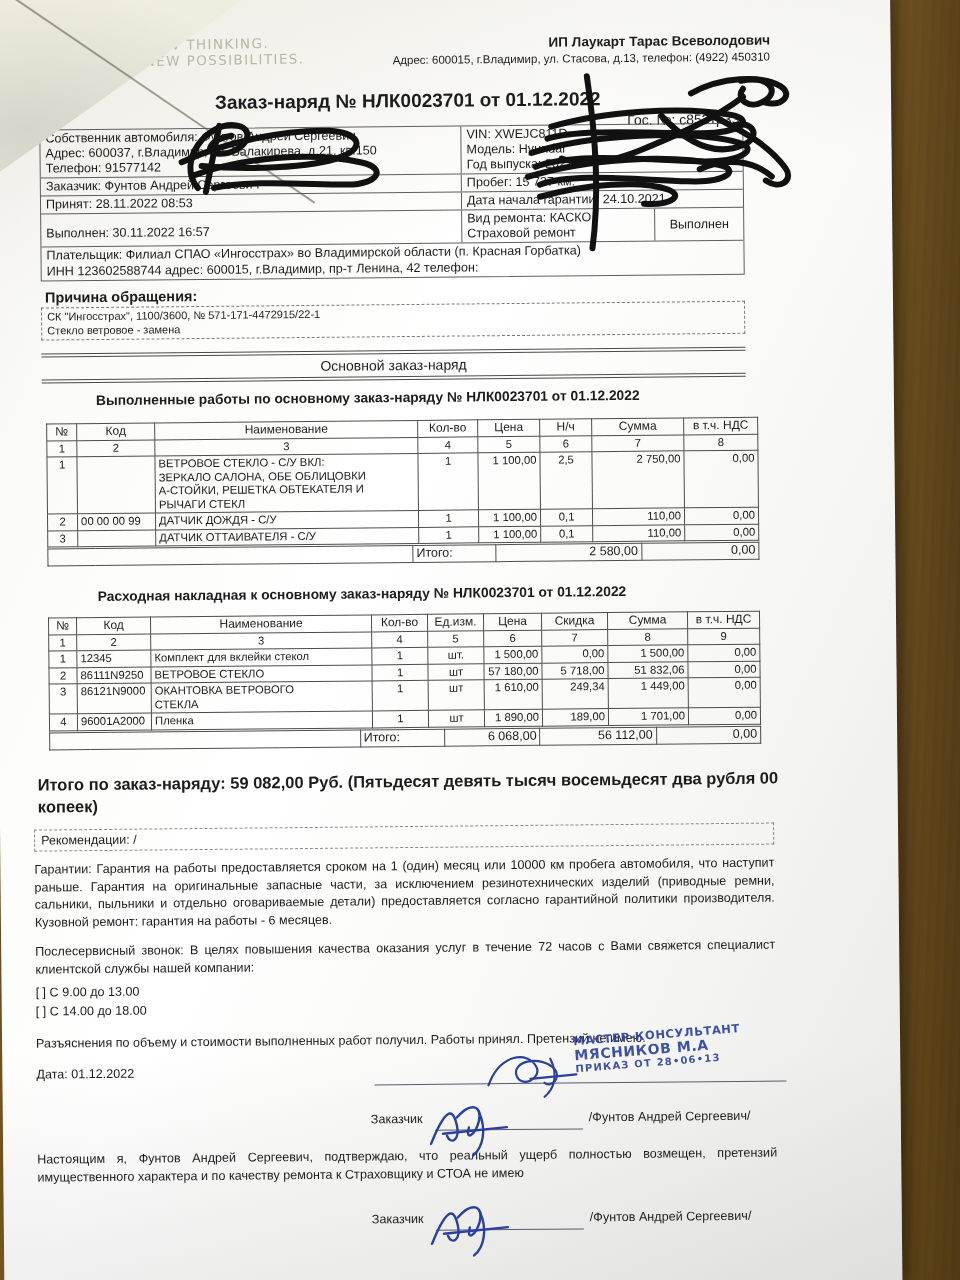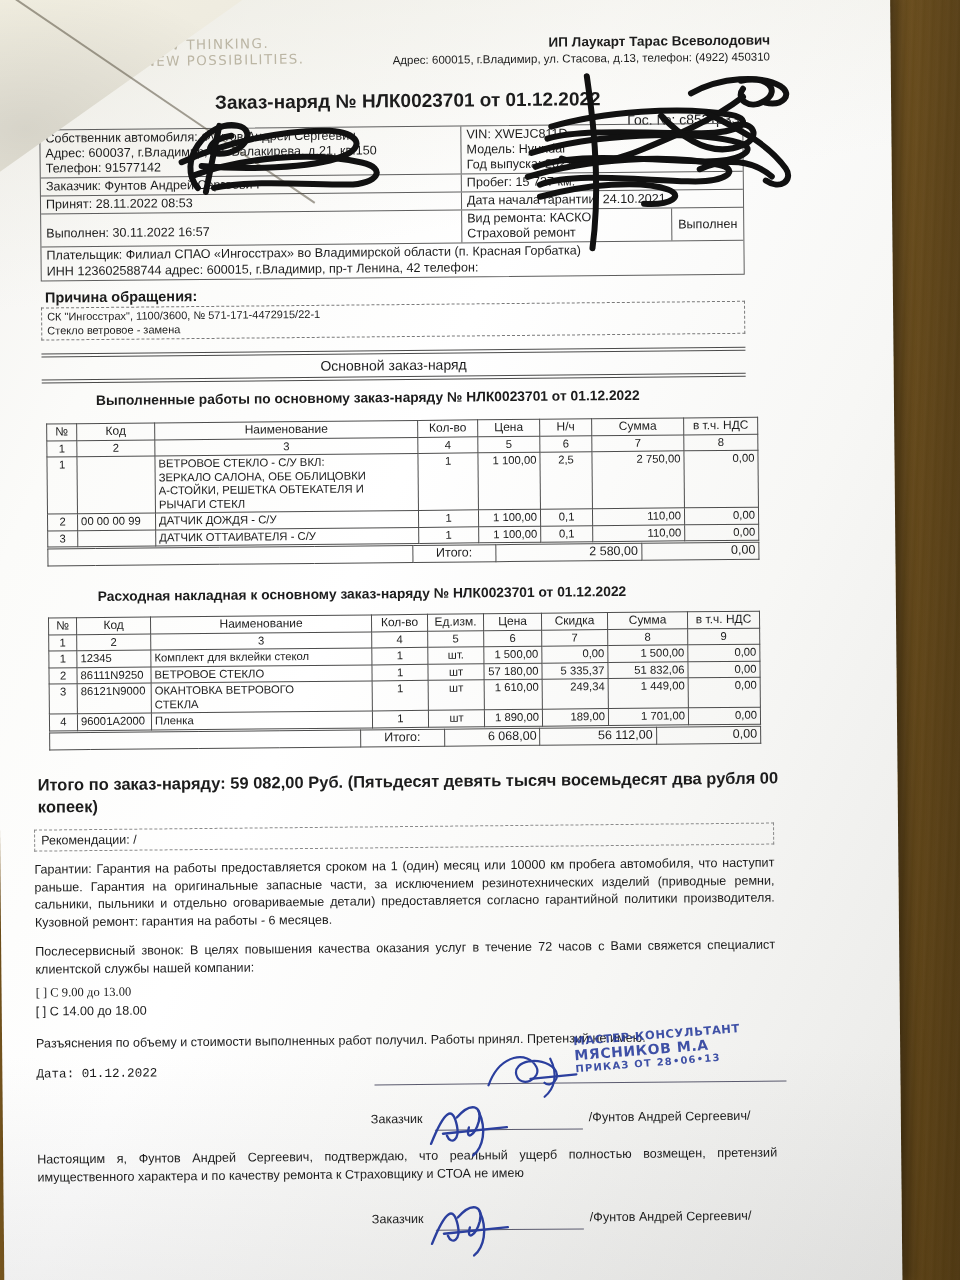--- a/index.html
+++ b/index.html
@@ -88,40 +88,40 @@
 
   
   #infobox { position:absolute; left:46px; top:136px; width:704px; border:1px solid #5e5e5e; }
   .irow { display:flex; border-bottom:1px solid #5e5e5e; }
   .irow:last-child{ border-bottom:none; }
   .icell { padding:1px 5px; font-size:12.6px; line-height:15px; }
   .il { width:421px; border-right:1px solid #5e5e5e; }
   .ir { flex:1; }
   .subsplit{ display:flex; }
   .subsplit .a{ flex:1; padding:1px 5px; font-size:12.6px; line-height:15px;}
-  .subsplit .b{ width:72px; border-left:1px solid #5e5e5e; padding:1px 5px; font-size:12.6px; display:flex; align-items:center; justify-content:center;}
+  .subsplit .b{ width:89px; border-left:1px solid #5e5e5e; padding:1px 5px; font-size:12.6px; display:flex; align-items:center; justify-content:center;}
   .full { width:100%; padding:1px 5px; font-size:12.6px; line-height:15.5px;}
 
   
   .sect-label{ position:absolute; font-size:14.5px; font-weight:bold;}
   #reasonbox{ position:absolute; left:46px; top:314px; width:704px; border:1px dashed #7a7a7a; padding:2px 5px;}
   #reasonbox div{ font-size:11px; line-height:13.5px; }
 
   .dblrule{ position:absolute; left:46px; width:704px; height:4px; border-top:1px solid #4a4a4a; border-bottom:1px solid #4a4a4a;}
   .centerlbl{ position:absolute; width:704px; left:46px; text-align:center; font-size:14px;}
 
   .tblcap{ position:absolute; left:100px; font-size:13.8px; font-weight:bold;}
 
   
   table.doc { position:absolute; border-collapse:collapse; font-size:11.3px; }
   table.doc td, table.doc th { border:1px solid #4d4d4d; padding:1px 3px; vertical-align:top; line-height:13.5px; font-weight:normal;}
   table.doc th { text-align:center; font-size:12px; }
   .c{ text-align:center; } .r{ text-align:right; }
   .totrow td{ border:none; font-weight:bold; font-size:12.5px; padding-top:3px;}
-  .totlbl{ text-align:center; font-weight:normal; font-size:12.5px;}
+  .totlbl{ text-align:left; font-weight:normal; font-size:12.5px;}
 
   #grandtotal{ position:absolute; left:38px; top:780px; width:760px; font-size:16.5px; font-weight:bold; line-height:22px;}
 
   #recbox{ position:absolute; left:34px; top:836px; width:740px; border:1px dashed #8a8a8a; padding:3px 6px; font-size:12.5px;}
 
   .para{ position:absolute; font-size:12.6px; line-height:17.5px; text-align:justify; }
 
   .sigline{ position:absolute; border-bottom:1px solid #5a5a6e; }
   .siglbl{ position:absolute; font-size:12.6px; }
 
@@ -346,21 +346,21 @@
             <td class="r">1 500,00</td>
             <td class="r">0,00</td>
           </tr>
           <tr>
             <td class="c">2</td>
             <td>86111N9250</td>
             <td>ВЕТРОВОЕ СТЕКЛО</td>
             <td class="c">1</td>
             <td class="c">шт</td>
             <td class="r">57 180,00</td>
-            <td class="r">5 335,37</td>
+            <td class="r">5 718,00</td>
             <td class="r">51 832,06</td>
             <td class="r">0,00</td>
           </tr>
           <tr>
             <td class="c">3</td>
             <td>86121N9000</td>
             <td>ОКАНТОВКА ВЕТРОВОГО<br>СТЕКЛА</td>
             <td class="c">1</td>
             <td class="c">шт</td>
             <td class="r">1 610,00</td>
@@ -404,25 +404,25 @@
     </tbody>
       </table>
 
     <div id="grandtotal">Итого по заказ-наряду: 59 082,00 Руб. (Пятьдесят девять тысяч восемьдесят два рубля 00 копеек)</div>
 
     <div id="recbox">Рекомендации: /</div>
 
     <div class="para" style="left:34px; top:868px; width:740px;">Гарантии: Гарантия на работы предоставляется сроком на 1 (один) месяц или 10000 км пробега автомобиля, что наступит раньше. Гарантия на оригинальные запасные части, за исключением резинотехнических изделий (приводные ремни, сальники, пыльники и отдельно оговариваемые детали) предоставляется согласно гарантийной политики производителя. Кузовной ремонт: гарантия на работы - 6 месяцев.</div>
 
     <div class="para" style="left:34px; top:950px; width:740px;">Послесервисный звонок: В целях повышения качества оказания услуг в течение 72 часов с Вами свяжется специалист клиентской службы нашей компании:</div>
-    <div class="t" style="left:34px; top:992px; font-size:12.6px;font-family:Liberation Serif, serif;">[    ]  С 9.00 до 13.00</div>
+    <div class="t" style="left:34px; top:992px; font-size:12.6px;">[    ]  С 9.00 до 13.00</div>
     <div class="t" style="left:34px; top:1011px; font-size:12.6px;">[    ]  С 14.00 до 18.00</div>
 
     <div class="para" style="left:34px; top:1042px; width:740px;">Разъяснения по объему и стоимости выполненных работ получил. Работы принял. Претензий не имею.</div>
-    <div class="t" style="left:34px; top:1074px; font-size:12.6px;font-family:Liberation Mono, monospace;">Дата: 01.12.2022</div>
+    <div class="t" style="left:34px; top:1074px; font-size:12.6px;">Дата: 01.12.2022</div>
     <div class="sigline" style="left:372px; top:1094px; width:412px;"></div>
 
     <div class="siglbl" style="left:368px; top:1122px;">Заказчик</div>
     <div class="sigline" style="left:432px; top:1140px; width:148px;"></div>
     <div class="siglbl" style="left:586px; top:1122px;">/Фунтов Андрей Сергеевич/</div>
 
     <div class="para" style="left:34px; top:1158px; width:740px;">Настоящим я, Фунтов Андрей Сергеевич, подтверждаю, что реальный ущерб полностью возмещен, претензий имущественного характера и по качеству ремонта к Страховщику и СТОА не имею</div>
 
     <div class="siglbl" style="left:368px; top:1222px;">Заказчик</div>
     <div class="sigline" style="left:432px; top:1240px; width:148px;"></div>

